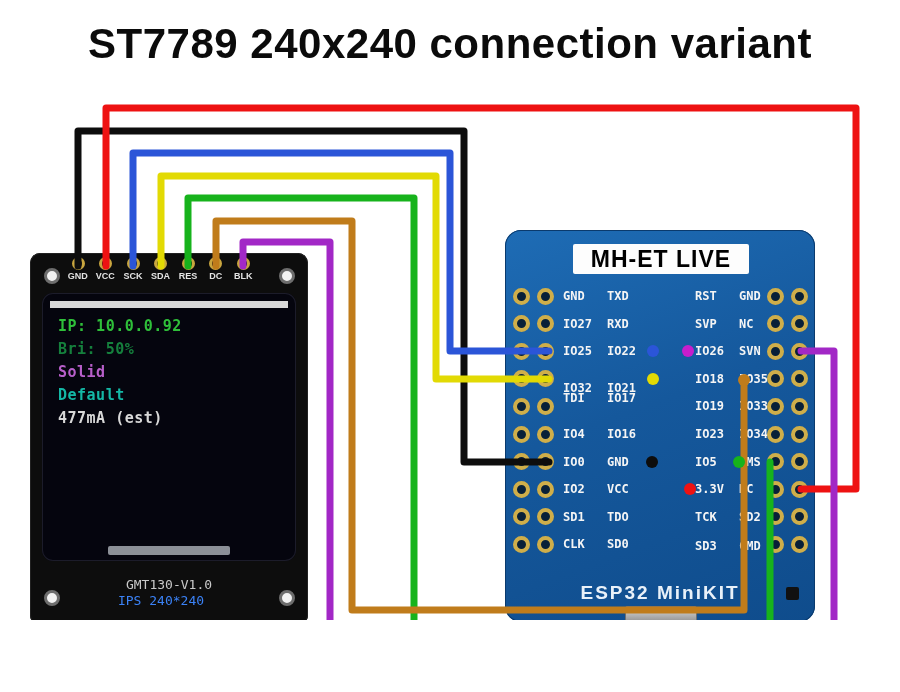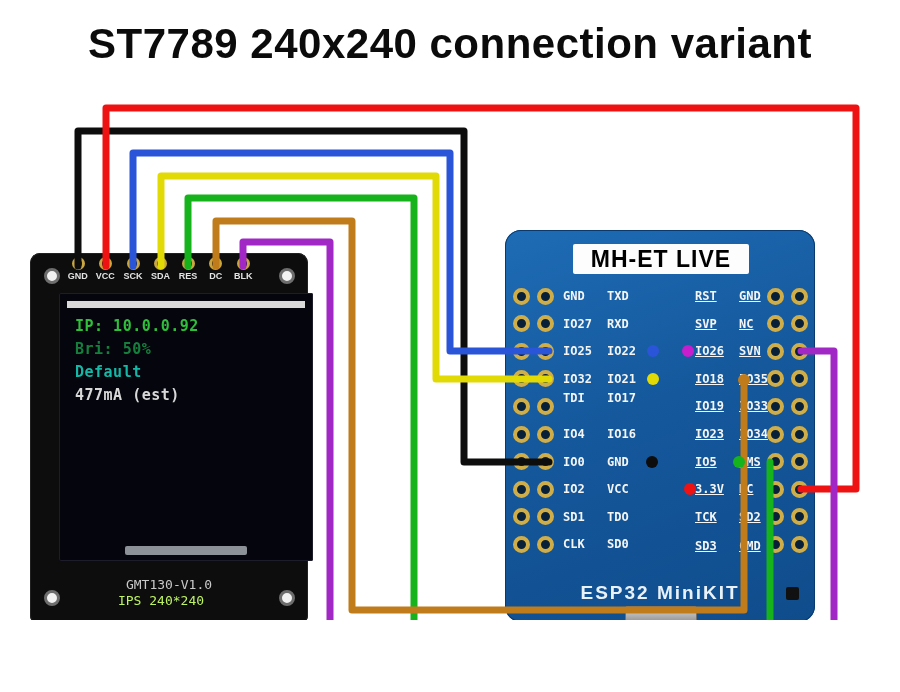--- a/index.html
+++ b/index.html
@@ -13,45 +13,45 @@
   .display{position:absolute;left:30px;top:253px;width:278px;height:372px;
            background:#0d0d0d;border-radius:10px;box-shadow:0 0 0 1px #222 inset;}
   .disp-pin-labels{position:absolute;left:34px;top:18px;width:193px;display:flex;
            justify-content:space-between;font:bold 9px "Liberation Sans",sans-serif;color:#e3e3e3;}
   .disp-pin-labels span{width:28px;text-align:center;}
   .dhole{position:absolute;width:13px;height:13px;border-radius:50%;background:#151515;
          border:3px solid #c9a63f;box-sizing:border-box;}
   .chole{position:absolute;width:16px;height:16px;border-radius:50%;background:#f2f2f2;
          border:3px solid #6d6d6d;box-sizing:border-box;}
   .screen-bezel{position:absolute;left:12px;top:40px;width:254px;height:268px;
-         background:#05050e;border-radius:2px;box-shadow:0 0 0 1px #1c1c2a inset;margin-left:17px;}
+         background:#05050e;border-radius:11px;box-shadow:0 0 0 1px #1c1c2a inset;}
   .screen-topbar{position:absolute;left:8px;top:8px;width:238px;height:7px;background:#d9d9d9;}
   .screen-lines{position:absolute;left:16px;top:24px;right:8px;}
   .sline{height:23px;line-height:23px;font:bold 15px "DejaVu Sans Mono",monospace;
          letter-spacing:.5px;white-space:pre;}
   .flex-cable{position:absolute;left:66px;bottom:6px;width:122px;height:9px;
          background:#8c9097;border-radius:2px;}
   .disp-model{position:absolute;left:0;right:0;top:324px;text-align:center;
          font:13px "DejaVu Sans Mono",monospace;color:#c9c9c9;}
   .disp-panel{position:absolute;left:0;right:16px;top:340px;text-align:center;
-         font:13px "DejaVu Sans Mono",monospace;color:#bef264;}
+         font:13px "DejaVu Sans Mono",monospace;color:#3b82f6;}
 
   
   .esp32{position:absolute;left:505px;top:230px;width:310px;height:392px;
          background:linear-gradient(160deg,#1e6cb5 0%,#15589c 45%,#0f4c8c 100%);
          border-radius:16px;box-shadow:0 0 0 1px #0a3a6d inset;}
   .brand{position:absolute;left:68px;top:14px;width:176px;height:30px;background:#fdfdfd;
          color:#000;font:bold 23px "Liberation Sans",sans-serif;letter-spacing:1px;
          display:flex;align-items:center;justify-content:center;border-radius:2px;}
   .bhole{position:absolute;width:17px;height:17px;border-radius:50%;background:#082038;
          border:4px solid #cfae4a;box-sizing:border-box;}
   .prow{position:absolute;height:16px;display:flex;align-items:center;
         font:bold 12px "DejaVu Sans Mono",monospace;color:#f5f5f5;}
   .prow.left{left:58px;width:114px;}
-  .prow.right{left:190px;width:84px;text-decoration:underline;}
+  .prow.right{left:190px;width:84px;}
   .prow .po{flex:0 0 44px;}
   .prow .pi{flex:1;}
   .board-name{position:absolute;left:0;right:0;top:352px;text-align:center;
         font:bold 19px "Liberation Sans",sans-serif;color:#e9f1f9;letter-spacing:2px;}
   .usb{position:absolute;left:120px;top:376px;width:72px;height:16px;border-radius:2px;
         background:linear-gradient(#dcdcdc,#979797);border:1px solid #6f6f6f;box-sizing:border-box;}
   .chip{position:absolute;left:281px;top:357px;width:13px;height:13px;background:#111;border-radius:2px;}
 
   
   #wires{position:absolute;left:0;top:0;z-index:5;pointer-events:none;}
@@ -72,20 +72,21 @@
       <span>RES</span>
       <span>DC</span>
       <span>BLK</span>
     </div>
 
     <div class="screen-bezel">
       <div class="screen-topbar"></div>
       <div class="screen-lines">
         <div class="sline" style="color: rgb(47, 191, 58);">IP: 10.0.0.92</div>
         <div class="sline" style="color: #15803d;">Bri: 50%</div>
+        <div class="sline" style="color: rgb(183, 95, 201);">Solid</div>
         <div class="sline" style="color: #14b8a6;">Default</div>
         <div class="sline" style="color: rgb(216, 216, 216);">477mA (est)</div>
       </div>
       <div class="flex-cable"></div>
     </div>
 
     <div class="disp-model">GMT130-V1.0</div>
     <div class="disp-panel">IPS 240*240</div>
   <div class="dhole" style="left: 41.5px; top: 3.5px;"></div>
       <div class="dhole" style="left: 69px; top: 3.5px;"></div>
@@ -108,21 +109,21 @@
         <span class="pi">TXD</span>
       </div>
     <div class="prow left" style="top:86px">
         <span class="po">IO27</span>
         <span class="pi">RXD</span>
       </div>
     <div class="prow left" style="top:113px">
         <span class="po">IO25</span>
         <span class="pi">IO22</span>
       </div>
-    <div class="prow left" style="top:141px">
+    <div class="prow left" style="top:150px">
         <span class="po">IO32</span>
         <span class="pi">IO21</span>
       </div>
     <div class="prow left" style="top:160px">
         <span class="po">TDI</span>
         <span class="pi">IO17</span>
       </div>
     <div class="prow left" style="top:196px">
         <span class="po">IO4</span>
         <span class="pi">IO16</span>

